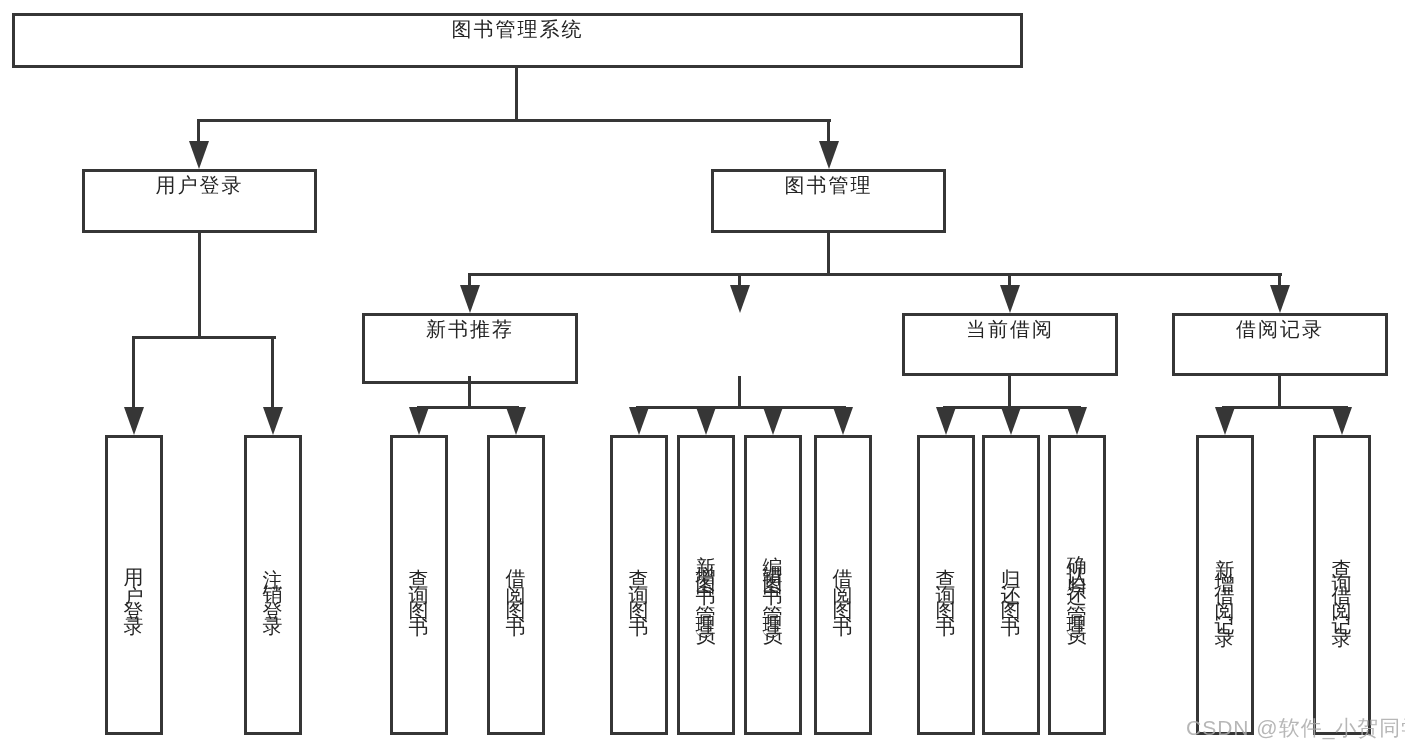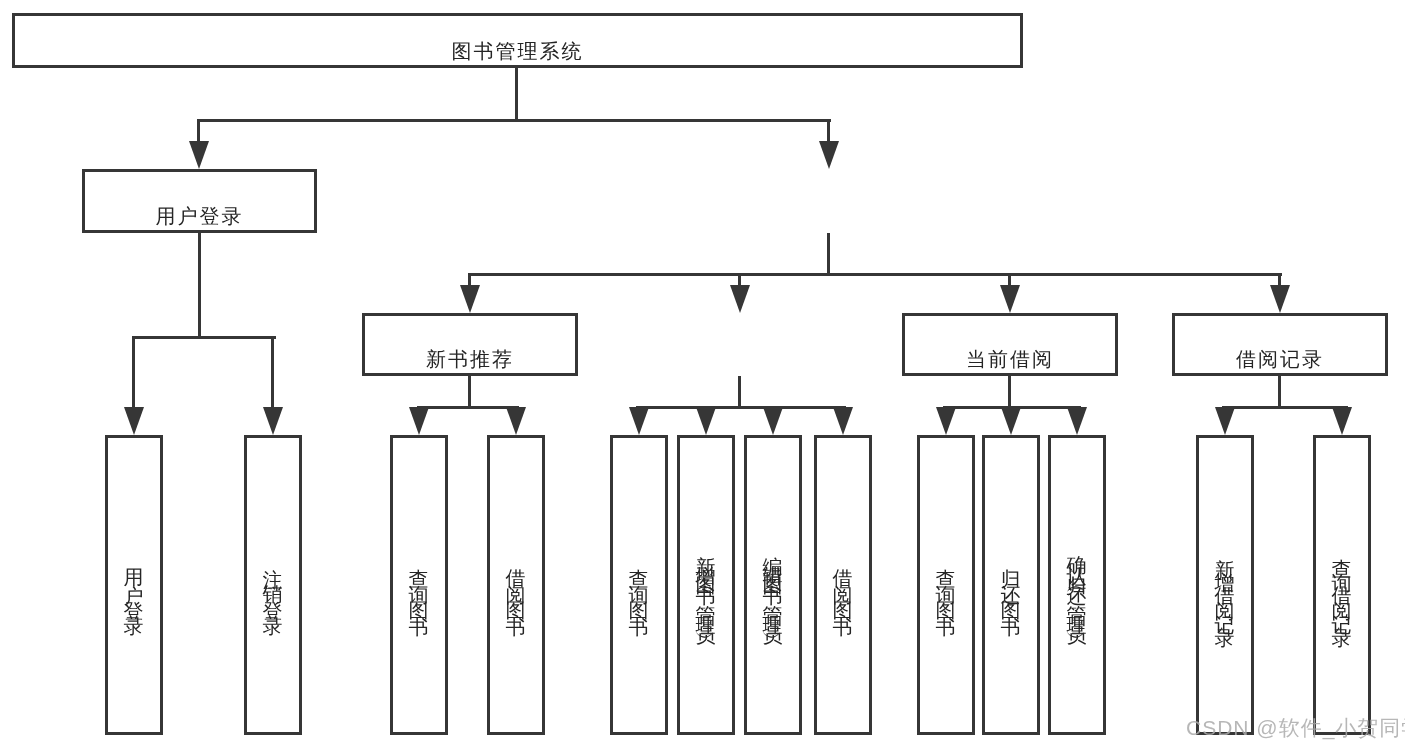--- a/index.html
+++ b/index.html
@@ -8,21 +8,21 @@
     width:1405px; height:747px;
     background:#ffffff;
     font-family:"Liberation Sans","DejaVu Sans",sans-serif;
     overflow:hidden;
   }
   .box {
     position:absolute;
     background:#ffffff;
     border:3px solid #363636;
     box-sizing:border-box;
-    display:flex; align-items:flex-end; justify-content:center;
+    display:flex; align-items:flex-start; justify-content:center;
     font-size:20px; color:#252525; letter-spacing:2px;
     white-space:nowrap;
   }
   .leaf {
     position:absolute;
     width:58px; height:300px; top:435px;
     background:#ffffff;
     border:3px solid #363636;
     box-sizing:border-box;
     display:flex; align-items:center; justify-content:center;
@@ -62,22 +62,25 @@
 <div id="canvas">
 
   <div class="box" style="left:12px; top:13px; width:1011px; height:55px;">
     <span>图书管理系统</span>
   </div>
 
   <div class="box" style="left:82px; top:169px; width:235px; height:64px;">
     <span>用户登录</span>
   </div>
 
+  <div class="box" style="left:711px; top:169px; width:235px; height:64px;">
+    <span>图书管理</span>
+  </div>
 
-  <div class="box" style="left:362px; top:313px; width:216px; height:63px;">
+  <div class="box" style="left:362px; top:313px; width:216px; height:71px;">
     <span>新书推荐</span>
   </div>
 
 
   <div class="box" style="left:902px; top:313px; width:216px; height:63px;">
     <span>当前借阅</span>
   </div>
 
   <div class="box" style="left:1172px; top:313px; width:216px; height:63px;">
     <span>借阅记录</span>

